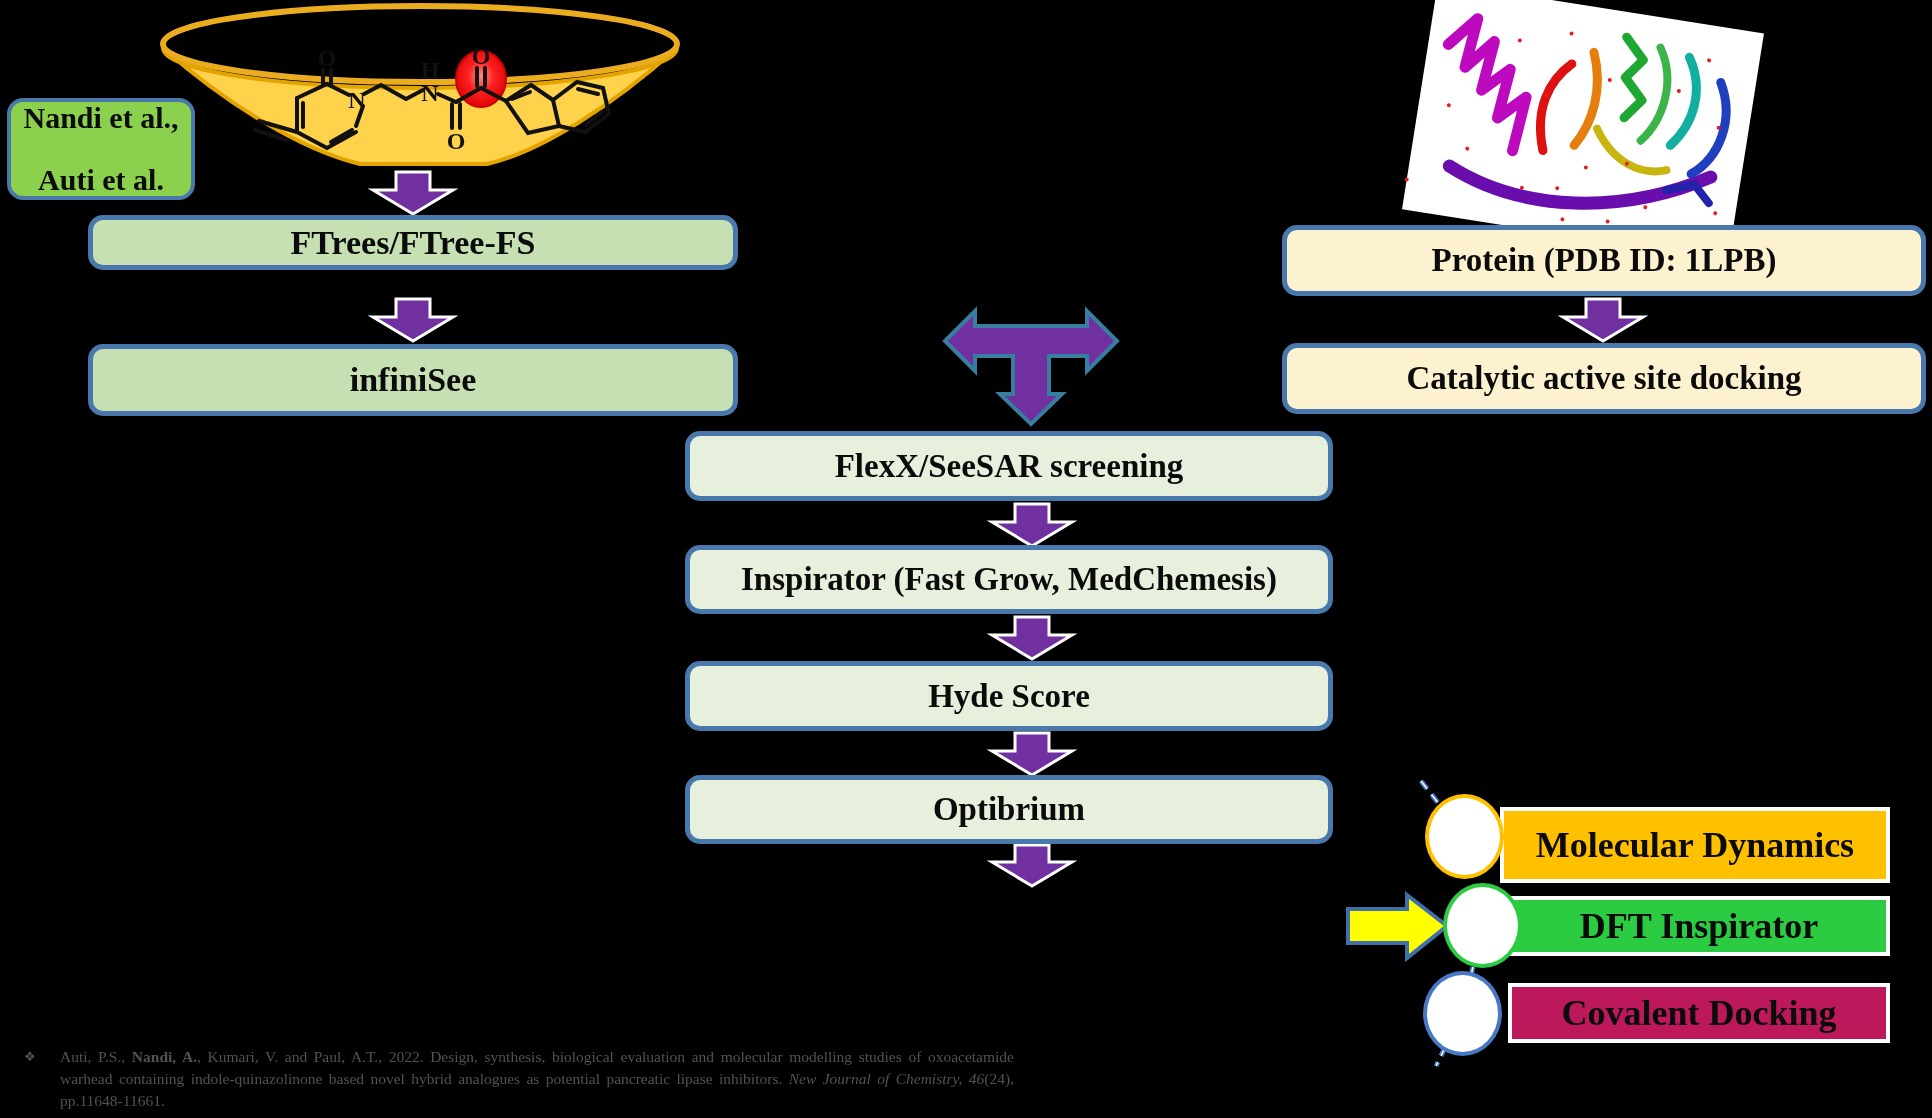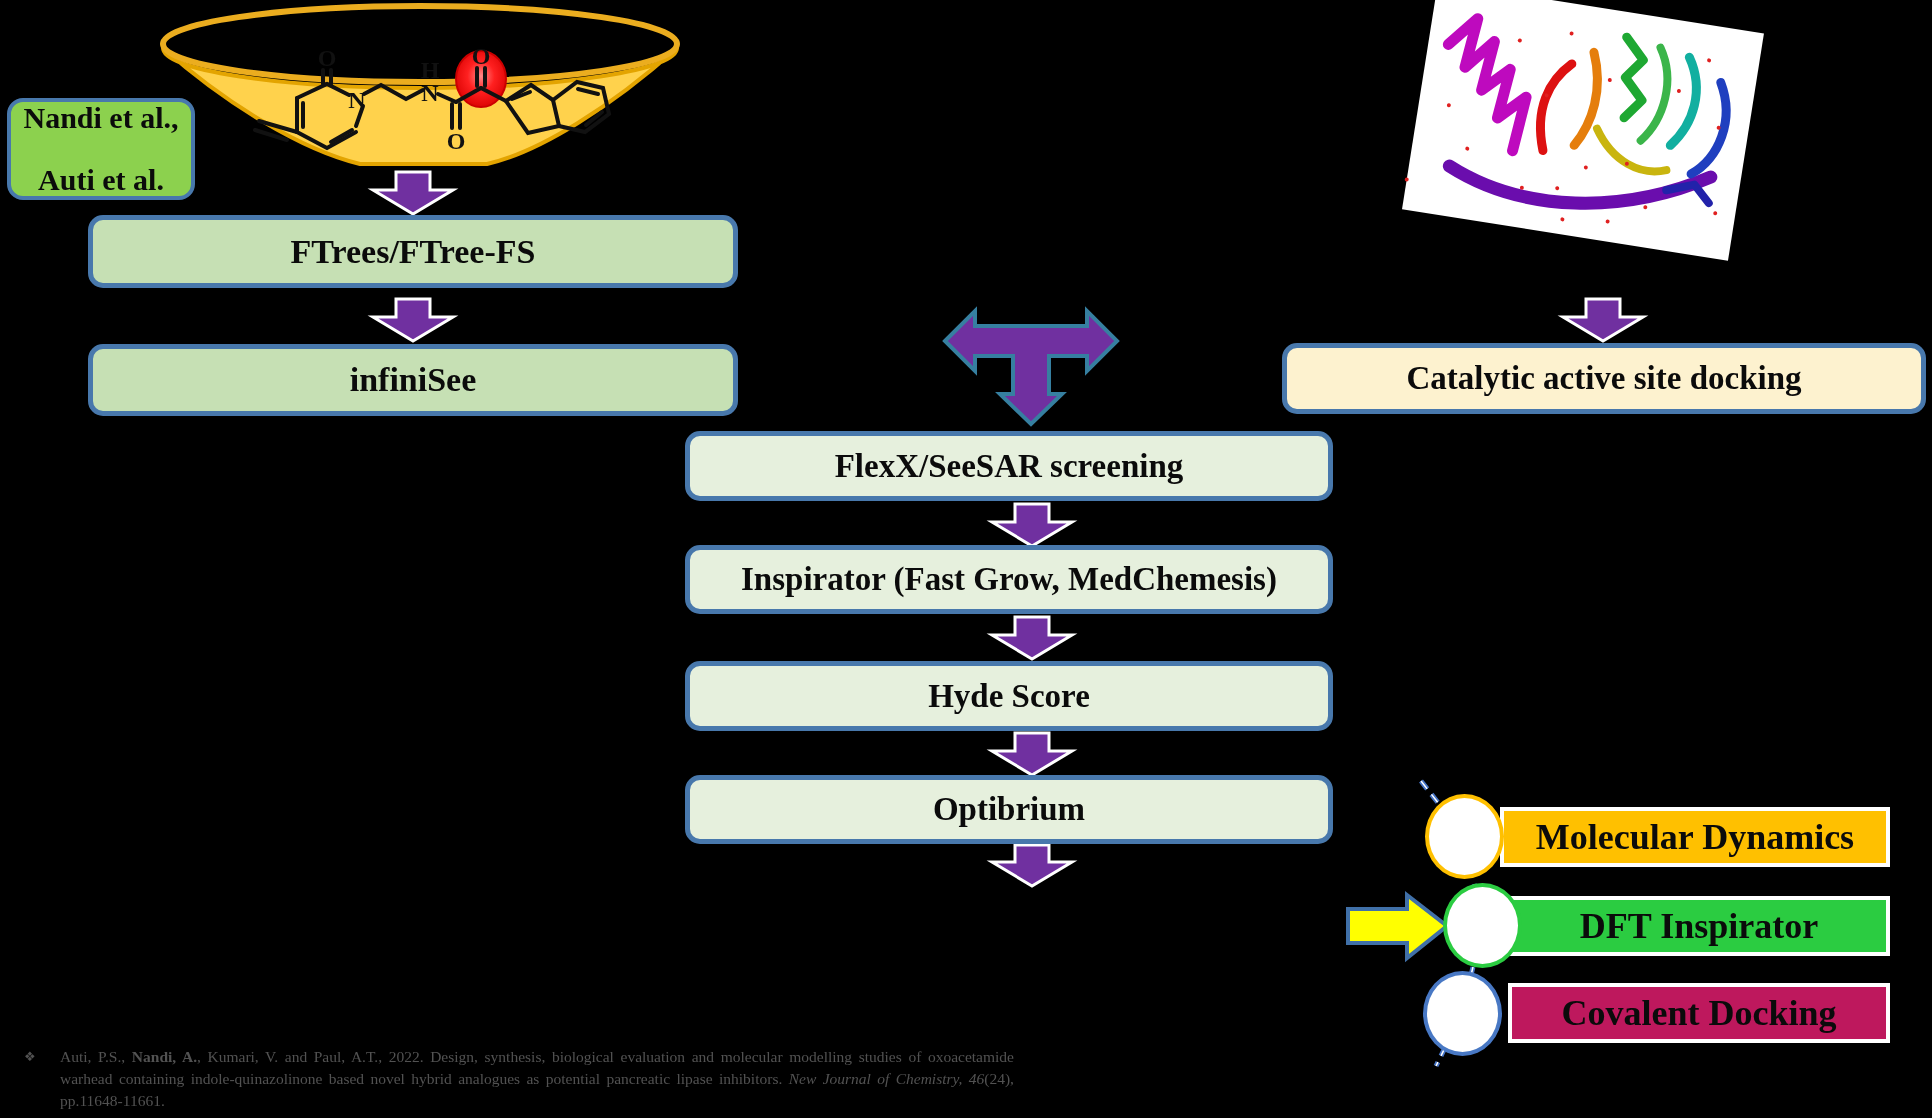--- a/index.html
+++ b/index.html
@@ -8,41 +8,41 @@
   svg.art{position:absolute;left:0;top:0;}
 
   
   .fbox{position:absolute;box-sizing:border-box;border:5px solid #4878AC;border-radius:15px;
         display:flex;align-items:center;justify-content:center;
         font-weight:bold;color:#0b0b0b;text-align:center;line-height:1.05;}
   .gbox{background:#C6E0B4;font-size:34px;}
   .mbox{background:#E6F0DD;font-size:33px;}
   .cbox{background:#FDF2CF;font-size:33px;}
 
-  .box-ftrees   {left:88px;  top:215px; width:650px; height:73px;}
+  .box-ftrees   {left:88px;  top:215px; width:650px; height:55px;}
   .box-infinisee{left:88px;  top:344px; width:650px; height:72px;}
   .box-protein  {left:1282px;top:225px; width:644px; height:71px;}
   .box-catalytic{left:1282px;top:343px; width:644px; height:71px;}
   .box-flexx    {left:685px; top:431px; width:648px; height:70px;}
   .box-inspir   {left:685px; top:545px; width:648px; height:69px;}
   .box-hyde     {left:685px; top:661px; width:648px; height:70px;}
   .box-opti     {left:685px; top:775px; width:648px; height:69px;}
   .box-small    {left:685px; top:886px; width:648px; height:70px;}
 
   
   .annot{position:absolute;left:7px;top:98px;width:188px;height:102px;box-sizing:border-box;
          background:#8CD14E;border:4px solid #4878AC;border-radius:16px;
          display:flex;flex-direction:column;align-items:center;justify-content:center;
          font-weight:bold;font-size:30px;color:#0b0b0b;line-height:1.15;gap:28px;}
 
   
   .bar{position:absolute;box-sizing:border-box;border:4px solid #ffffff;
        display:flex;align-items:center;justify-content:center;
        font-weight:bold;font-size:36px;color:#0b0b0b;}
-  .bar-md {left:1500px;top:807px;width:390px;height:60px;background:#FFC000;}
+  .bar-md {left:1500px;top:807px;width:390px;height:76px;background:#FFC000;}
   .bar-dft{left:1508px;top:896px;width:382px;height:60px;background:#2BCC41;}
   .bar-cd {left:1508px;top:983px;width:382px;height:60px;background:#be185d;}
 
   .node{position:absolute;box-sizing:border-box;background:#ffffff;border-radius:50%;}
   .node-md {left:1425px;top:794px;width:79px;height:85px;border:4px solid #FFC000;}
   .node-dft{left:1443px;top:883px;width:79px;height:85px;border:4px solid #2BCC41;}
   .node-cd {left:1423px;top:971px;width:79px;height:85px;border:4px solid #4878C4;}
 
   
   .cite{position:absolute;left:24px;top:1046px;width:990px;color:#525252;
@@ -181,20 +181,23 @@
     <span>Auti et al.</span>
   </div>
 
   <div class="fbox gbox box-ftrees">
     <span>FTrees/FTree-FS</span>
   </div>
   <div class="fbox gbox box-infinisee">
     <span>infiniSee</span>
   </div>
 
+  <div class="fbox cbox box-protein">
+    <span>Protein (PDB ID: 1LPB)</span>
+  </div>
   <div class="fbox cbox box-catalytic">
     <span>Catalytic  active site docking</span>
   </div>
 
   <div class="fbox mbox box-flexx">
     <span>FlexX/SeeSAR screening</span>
   </div>
   <div class="fbox mbox box-inspir">
     <span>Inspirator (Fast Grow, MedChemesis)</span>
   </div>

